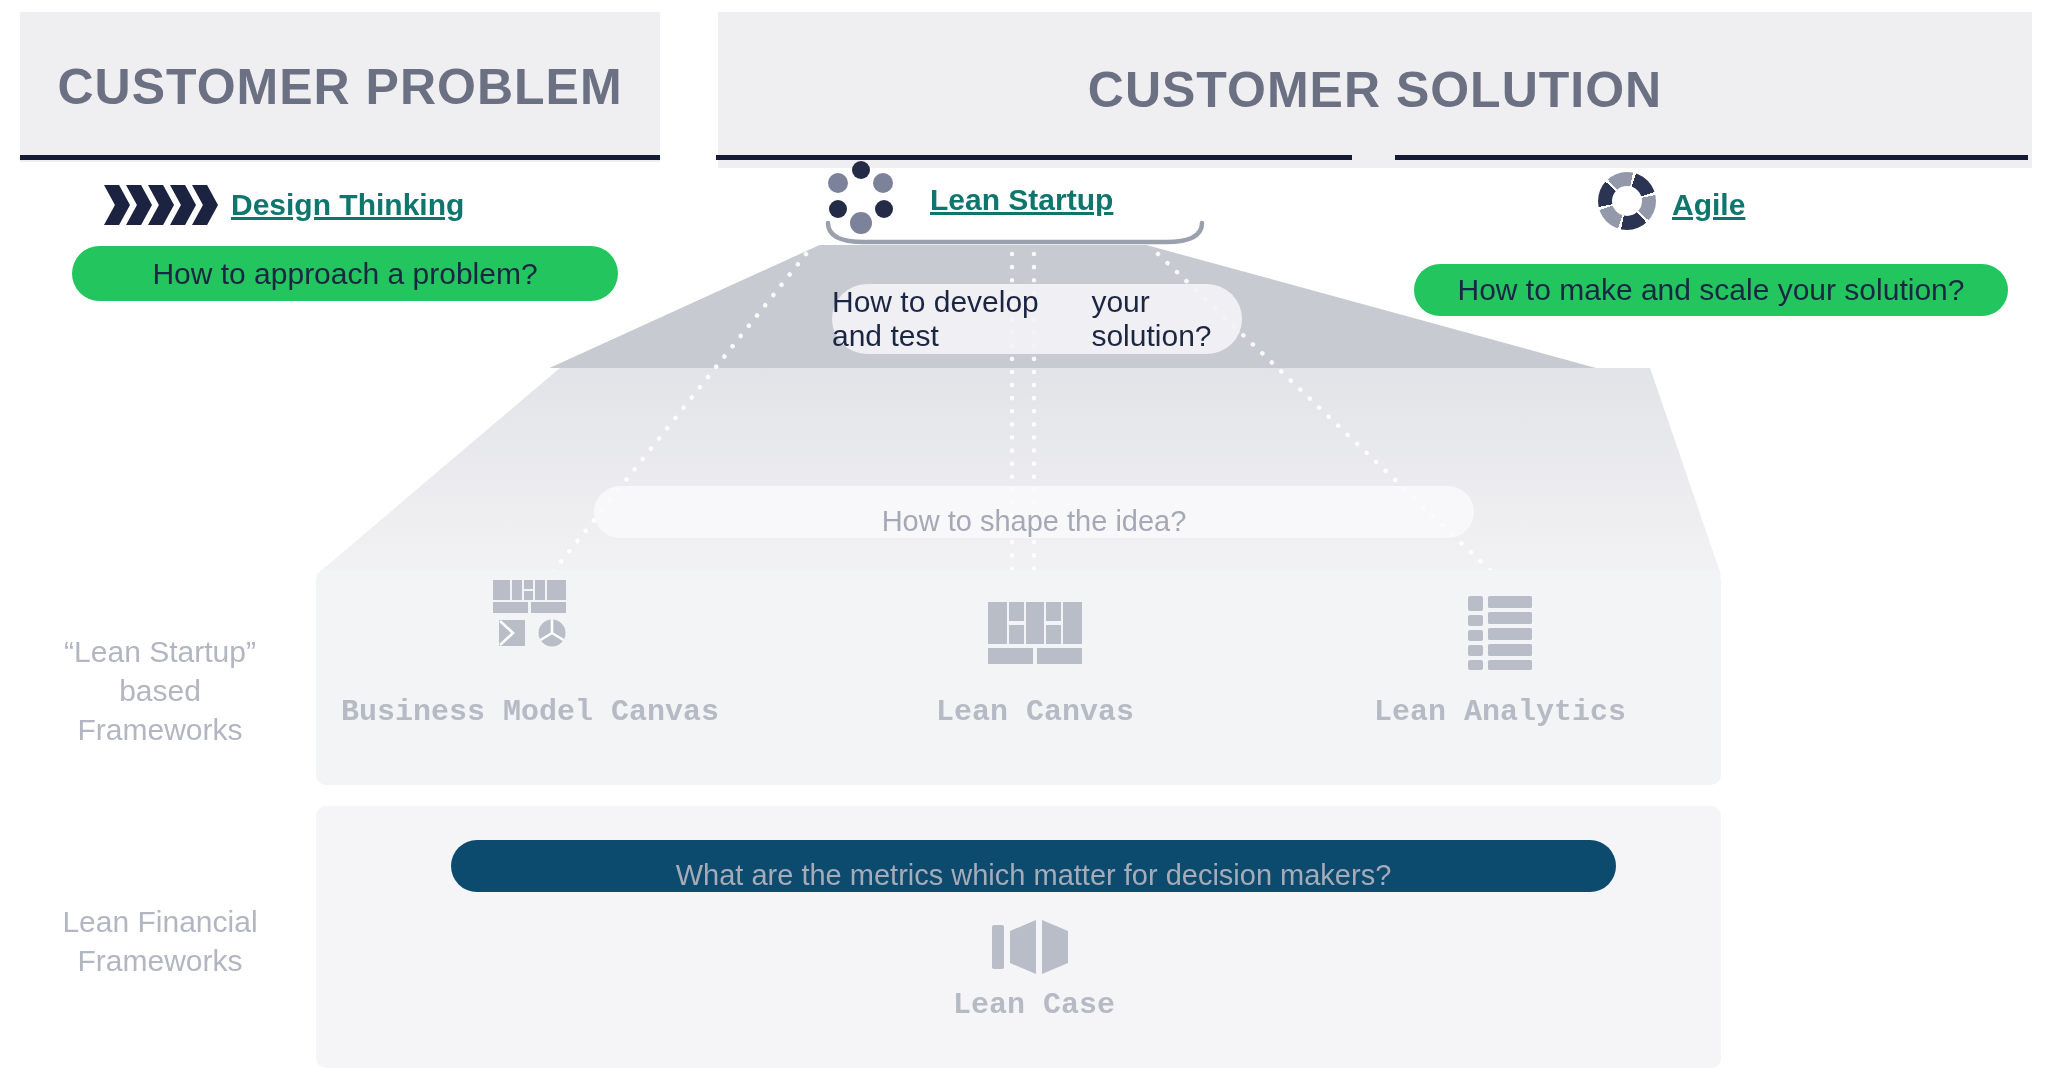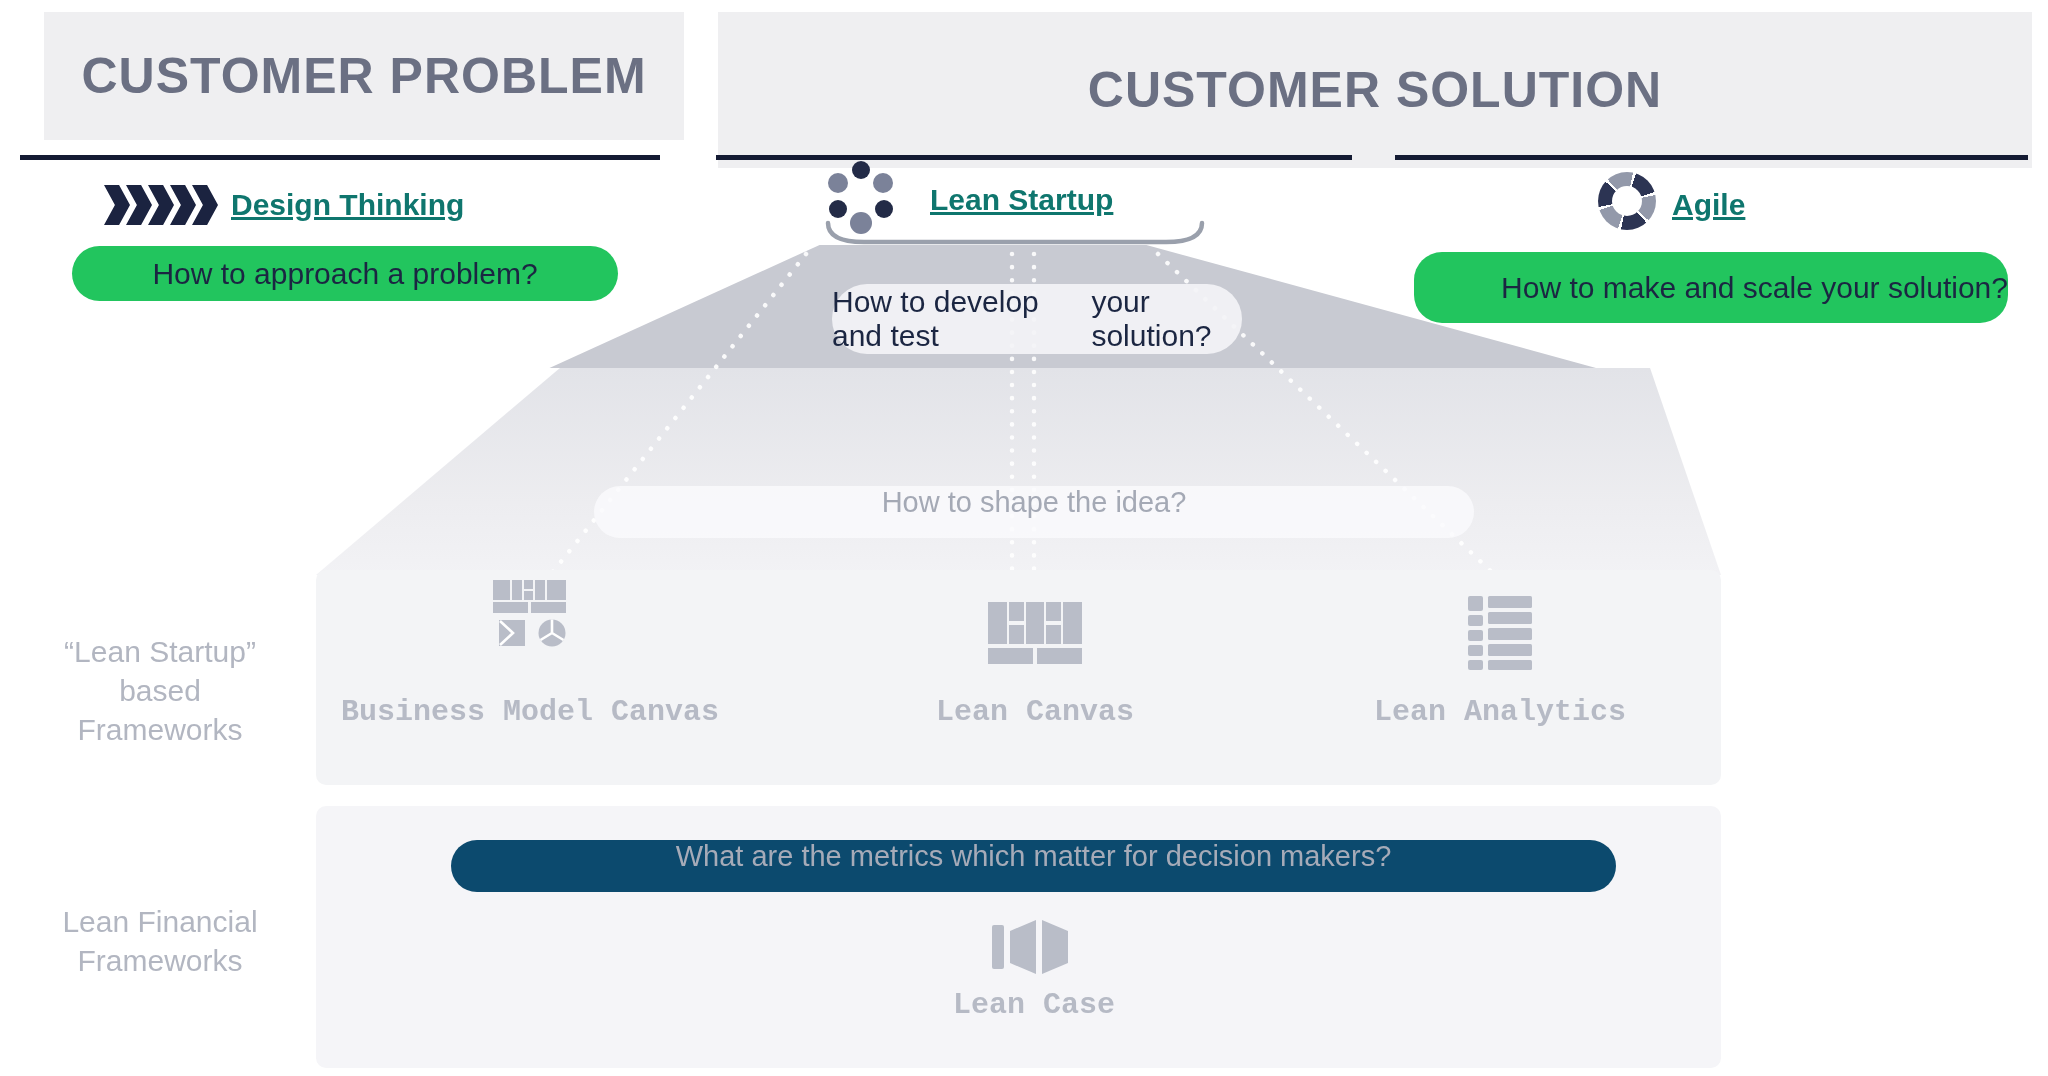--- a/index.html
+++ b/index.html
@@ -22,42 +22,42 @@
   .dot.gray{background:#7b8299;}
   .agile-ring{border-radius:50%;
     background:conic-gradient(from 18deg,#2c3453 0deg 54deg,#ffffff 54deg 60deg,
       #9399aa 60deg 114deg,#ffffff 114deg 120deg,#2c3453 120deg 174deg,#ffffff 174deg 180deg,
       #9399aa 180deg 234deg,#ffffff 234deg 240deg,#2c3453 240deg 294deg,#ffffff 294deg 300deg,
       #9399aa 300deg 354deg,#ffffff 354deg 360deg);}
   .agile-hole{position:absolute;left:14px;top:14px;right:14px;bottom:14px;background:#ffffff;border-radius:50%;}
   
   .q-pill{background:#22c55e;border-radius:28px;display:flex;align-items:center;justify-content:center;
     font-size:30px;color:#1b2642;white-space:nowrap;}
-  .soft-pill{border-radius:26px;display:flex;align-items:flex-start;justify-content:center;white-space:nowrap;}
+  .soft-pill{border-radius:26px;display:flex;align-items:flex-end;justify-content:center;white-space:nowrap;}
   .dev-pill{background:rgba(243,243,246,0.93);border-radius:36px;display:flex;flex-direction:row;
     align-items:center;justify-content:center;font-size:30px;color:#1b2642;line-height:34px;}
   
   .funnel-dark{background:#c8cad2;clip-path:polygon(35.84% 0,59.1% 0,91.1% 100%,16.62% 100%);}
   .funnel-light{background:linear-gradient(180deg,#e2e3e8 0%,#ededf0 65%,#f2f2f5 100%);
     clip-path:polygon(17.36% 0,94.95% 0,100% 100%,0 100%);}
   
   .panel{background:#f3f4f6;border-radius:10px;}
   .panel.lower{background:#f5f5f8;}
   .fw-label{font-size:30px;font-weight:bold;color:#b6bac5;text-align:center;line-height:38px;white-space:nowrap;font-family:Liberation Mono, monospace;}
   .row-label{font-size:30px;color:#b2b6c1;text-align:center;line-height:39px;}
   .icon-fill{fill:#b9bdc8;}
   .icon-stroke{stroke:#ffffff;stroke-width:2.6;fill:none;}
   svg{display:block;}
 </style>
 </head>
 <body>
 
 <div class="stage">
 
-  <div class="abs hdr-box" style="left:20px;top:12px;width:640px;height:128px;margin-left:24px;">
+  <div class="abs hdr-box" style="left:20px;top:12px;width:640px;height:150px;">
     <div class="hdr-title">CUSTOMER PROBLEM</div>
   </div>
   <div class="abs hdr-box" style="left:718px;top:12px;width:1314px;height:156px;">
     <div class="hdr-title">CUSTOMER SOLUTION</div>
   </div>
 
   <div class="abs rule" style="left:20px;top:155px;width:640px;"></div>
   <div class="abs rule" style="left:716px;top:155px;width:636px;"></div>
   <div class="abs rule" style="left:1395px;top:155px;width:633px;"></div>
 
@@ -84,21 +84,21 @@
   <div class="abs method-label" style="left:930px;top:178px;">Lean Startup</div>
 
   <svg class="abs" style="left:824px;top:220px;" width="382" height="26" viewBox="0 0 382 26">
     <path d="M4,3 C4,16 17,22 40,22 L342,22 C365,22 378,16 378,3" fill="none" stroke="#9aa0ac" stroke-width="4.5" stroke-linecap="round"></path>
   </svg>
 
   <div class="abs agile-ring" style="left:1598px;top:172px;width:58px;height:58px;">
     <div class="agile-hole"></div>
   </div>
   <div class="abs method-label" style="left:1672px;top:183px;">Agile</div>
-  <div class="abs q-pill" style="left:1414px;top:252px;width:594px;height:71px;justify-content:flex-end;">
+  <div class="abs q-pill" style="left:1414px;top:264px;width:594px;height:52px;">
     <span>How to make and scale your solution?</span>
   </div>
 
   <div class="abs funnel-dark" style="left:316px;top:245px;width:1405px;height:123px;"></div>
   <div class="abs funnel-light" style="left:316px;top:368px;width:1405px;height:207px;"></div>
 
   <svg class="abs" style="left:0;top:0;pointer-events:none;" width="2048" height="1076" viewBox="0 0 2048 1076">
     <g stroke="#ffffff" stroke-width="4.5" stroke-linecap="round" stroke-dasharray="0.1 13" opacity="0.9" fill="none">
       <line x1="806" y1="254" x2="548" y2="578"></line>
       <line x1="1012" y1="254" x2="1012" y2="572"></line>

